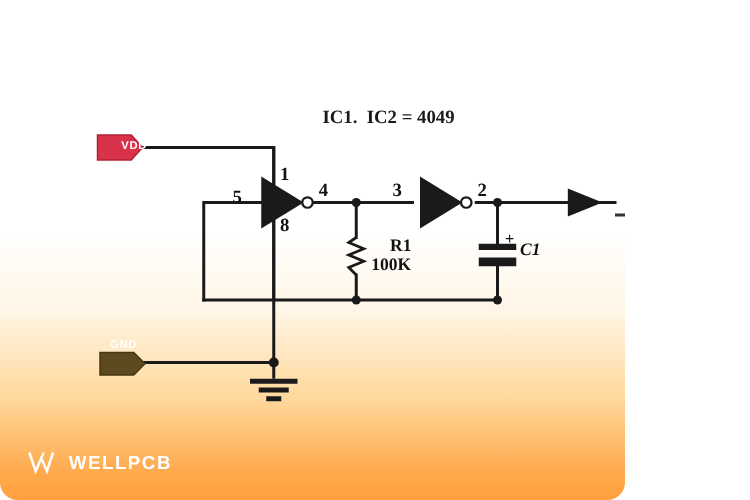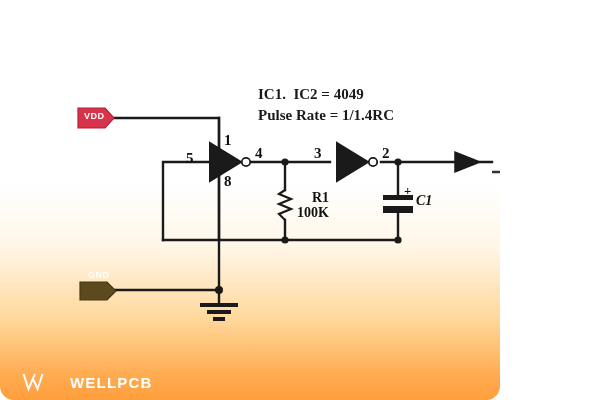--- a/index.html
+++ b/index.html
@@ -63,29 +63,29 @@
   }
   .net-flag-text {
     position: absolute;
     font-size: 9px;
     font-weight: bold;
     font-family: "Liberation Sans", sans-serif;
     letter-spacing: 0.5px;
     color: #ffffff;
     pointer-events: none;
   }
-  #vdd-flag-text { left: 84px; top: 111px; }
+  #vdd-flag-text { left: 97px; top: 111px; }
   #gnd-flag-text { left: 88px; top: 270px; }
   #logo {
     position: absolute;
     left: 22px;
-    top: 372px;
+    top: 360px;
     display: flex;
     align-items: center;
-    gap: 22px;
+    gap: 7px;
   }
   #logo-wordmark {
     color: #ffffff;
     font-family: "Liberation Sans", sans-serif;
     font-size: 15px;
     font-weight: bold;
     letter-spacing: 1.2px;
   }
 </style>
 </head>
@@ -159,21 +159,20 @@
     </g>
 
     <g>
       <path d="M80,282 L107,282 L116,291 L107,300 L80,300 Z" fill="#5c4a1e" stroke="#463814" stroke-width="1.2"></path>
     </g>
 
     <polyline points="492,172 506,172 506,148 522,148 522,172 532,172 532,148 548,148 548,172 566,172" fill="none" stroke="#333333" stroke-width="2.4" stroke-linejoin="miter" stroke-linecap="butt"></polyline>
   </svg>
 
   <div class="label-text" id="title-line1">IC1.  IC2 = 4049</div>
-  <div class="label-text" id="title-line2">Pulse Rate = 1/1.4RC</div>
 
   <div class="pin-num" style="left:186px; top:150px;">5</div>
   <div class="pin-num" style="left:224px; top:132px;">1</div>
   <div class="pin-num" style="left:224px; top:173px;">8</div>
   <div class="pin-num" style="left:255px; top:145px;">4</div>
   <div class="pin-num" style="left:314px; top:145px;">3</div>
   <div class="pin-num" style="left:382px; top:145px;">2</div>
 
   <div class="comp-label" style="left:312px; top:190px;">R1</div>
   <div class="comp-label" style="left:297px; top:205px;">100K</div>

